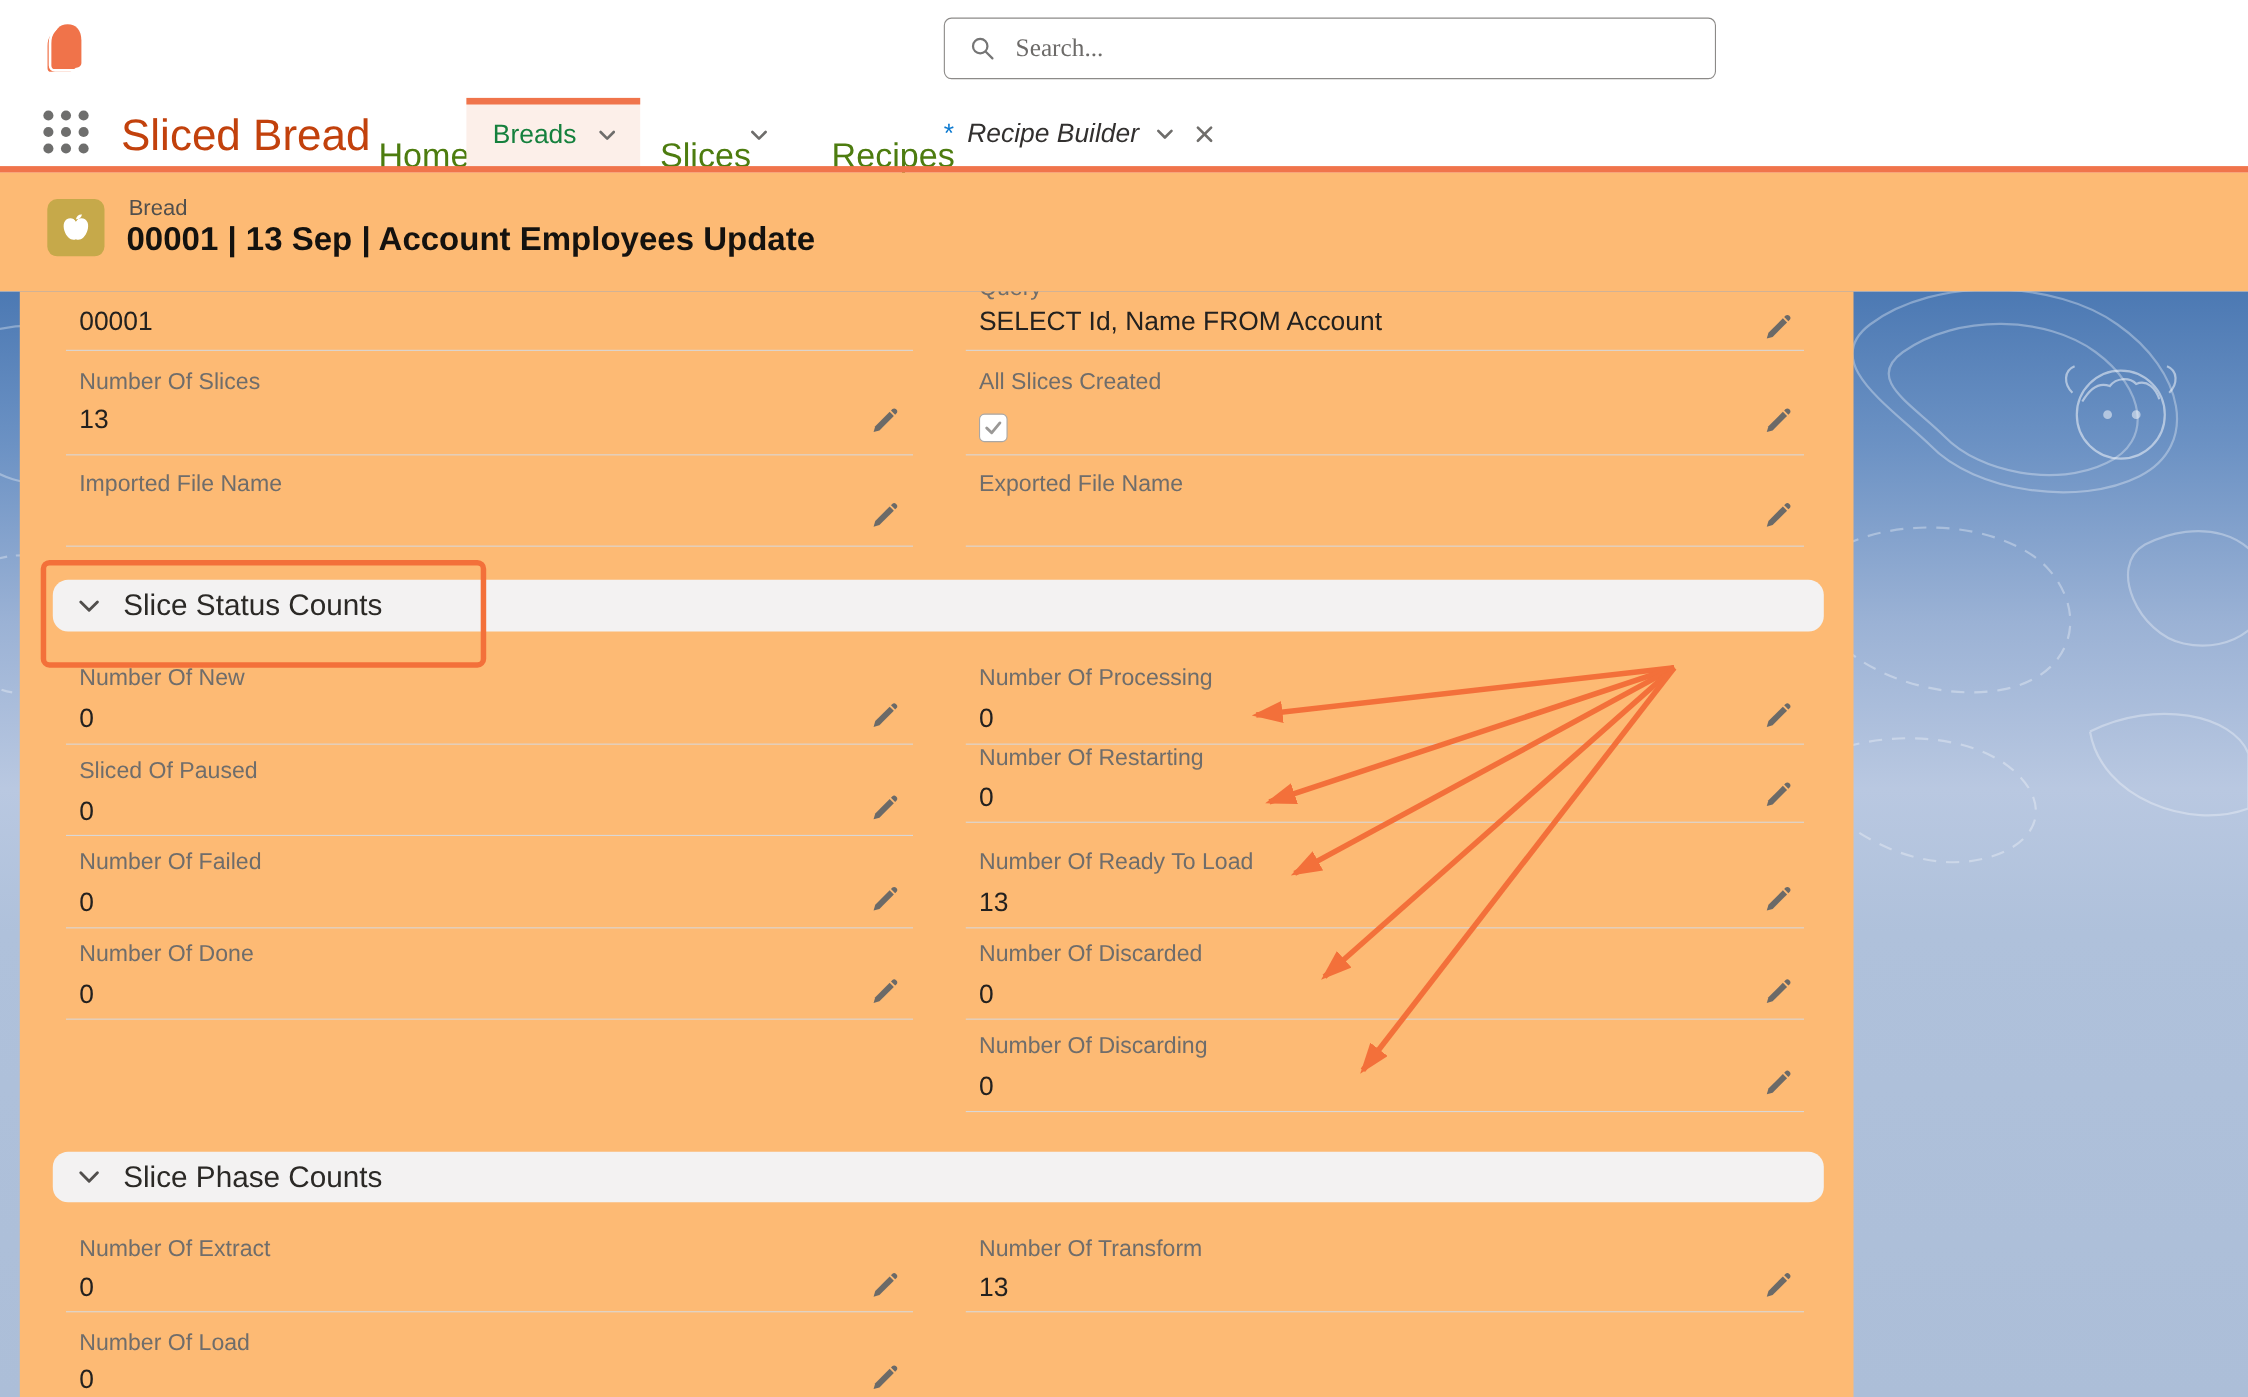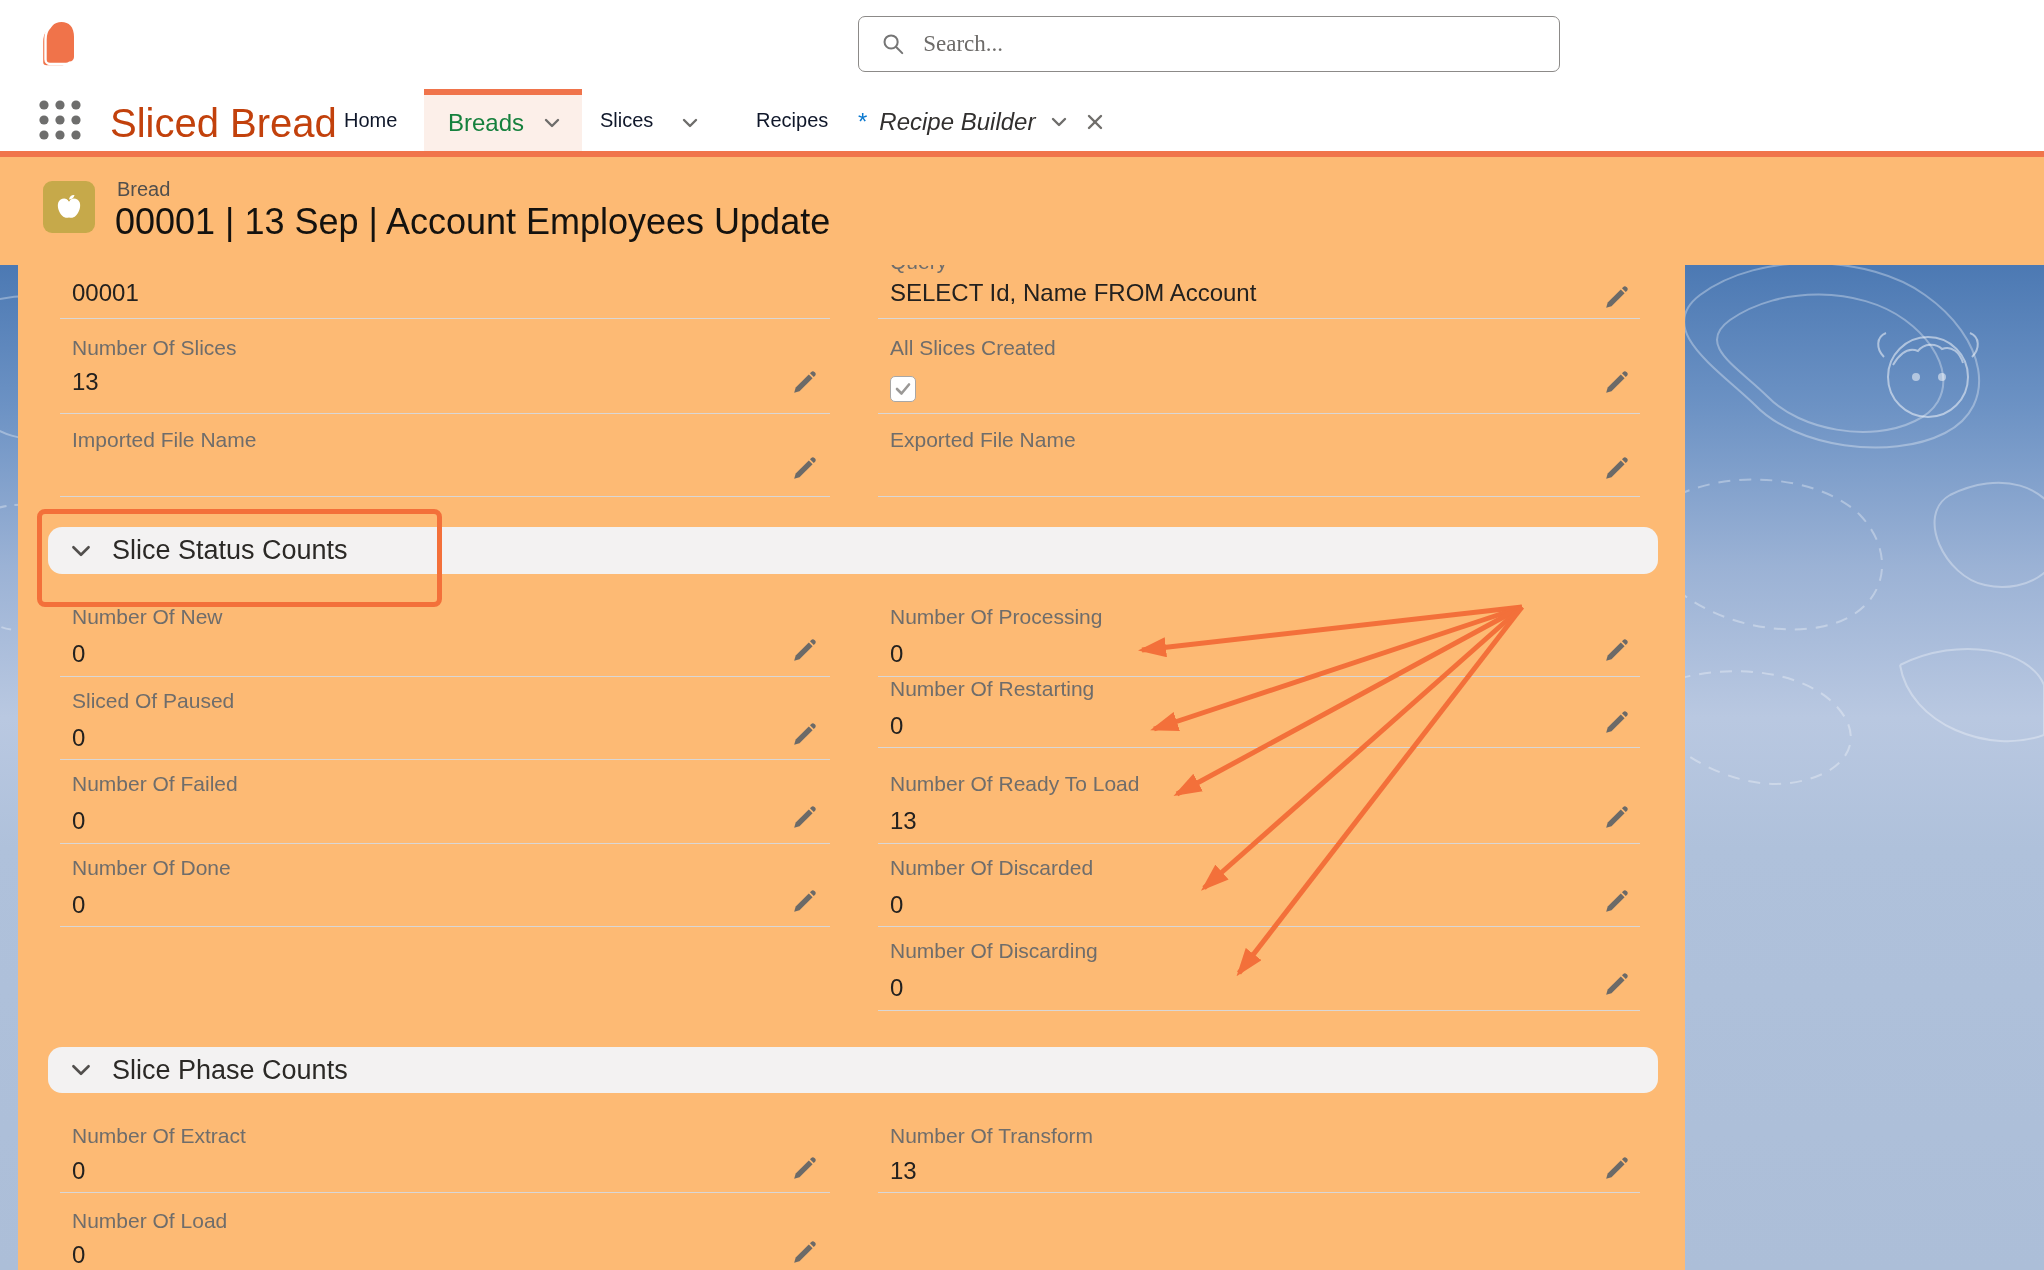--- a/index.html
+++ b/index.html
@@ -11,36 +11,36 @@
   .searchbox{position:absolute;left:858px;top:16px;width:702px;height:56px;border:1px solid #8C8A88;
              border-radius:7px;background:#fff;display:flex;align-items:center;gap:16px;
              padding:0 22px;box-sizing:border-box}
   .searchbox input{border:none;outline:none;font-size:23px;color:#3E3E3C;width:100%;
                    font-family:Liberation Serif, serif;background:transparent}
   .searchbox input::placeholder{color:#6D6B69;opacity:1}
   
   .navbar{position:absolute;top:96px;left:0;width:2044px;height:55px;background:#fff}
   .waffle{position:absolute;left:38px;top:3px;width:46px;height:42px;cursor:pointer}
   .appname{position:absolute;left:110px;top:5px;font-size:40px;color:#c2410c;white-space:nowrap}
-  .navlink{position:absolute;top:13px;font-size:20px;color:#0f172a;white-space:nowrap;cursor:pointer}
+  .navlink{position:absolute;top:28px;font-size:31px;color:#4d7c0f;white-space:nowrap;cursor:pointer}
   .tab-breads{position:absolute;left:424px;top:-7px;width:158px;height:62px;background:#FCEFE9;
               border-top:6px solid #F0744B;box-sizing:border-box;display:flex;align-items:center;
               gap:16px;padding-left:24px;cursor:pointer}
   .tab-breads .t{font-size:24px;color:#15803d}
   .rbtab{position:absolute;left:858px;top:12px;display:flex;align-items:center;gap:12px}
   .rb-star{color:#0B79D0;font-size:24px}
   .rb-label{font-size:24px;font-style:italic;color:#32302F;cursor:pointer}
   .chev{width:24px;height:24px;cursor:pointer;flex:none}
   .brandline{position:absolute;top:151px;left:0;width:2044px;height:6px;background:#F0744B}
   
   .recheader{position:absolute;top:157px;left:0;width:2044px;height:108px;background:#fdba74}
   .enticon{position:absolute;left:43px;top:24px;width:52px;height:52px;border-radius:9px;
            background:#C6A94A;display:flex;align-items:center;justify-content:center}
   .entlabel{position:absolute;left:117px;top:21px;font-size:20px;color:#514F4D}
-  .rectitle{position:absolute;left:115px;top:44px;font-size:36px;font-weight:normal;color:#14120F;white-space:nowrap}
+  .rectitle{position:absolute;left:115px;top:44px;font-size:30px;font-weight:bold;color:#14120F;white-space:nowrap}
   
   .content{position:absolute;top:265px;left:0;width:2044px;height:1005px}
   .bg{position:absolute;inset:0;background:linear-gradient(180deg,#4C79B3 0%,#6C92C4 14%,
        #9BB2D5 30%,#B9C8E1 45%,#AFC1DB 58%,#ACBED8 100%)}
   .card{position:absolute;left:18px;top:0;width:1667px;height:1005px;background:#fdba74}
   
   .fld{position:absolute;border-bottom:1px solid #D9D7D6;box-sizing:border-box}
   .fld.noline{border-bottom:none}
   .flabel{position:absolute;left:12px;top:12px;font-size:21px;color:#6F6D6B;white-space:nowrap}
   .fvalue{position:absolute;left:12px;top:47px;font-size:24px;color:#23211F;white-space:nowrap}

